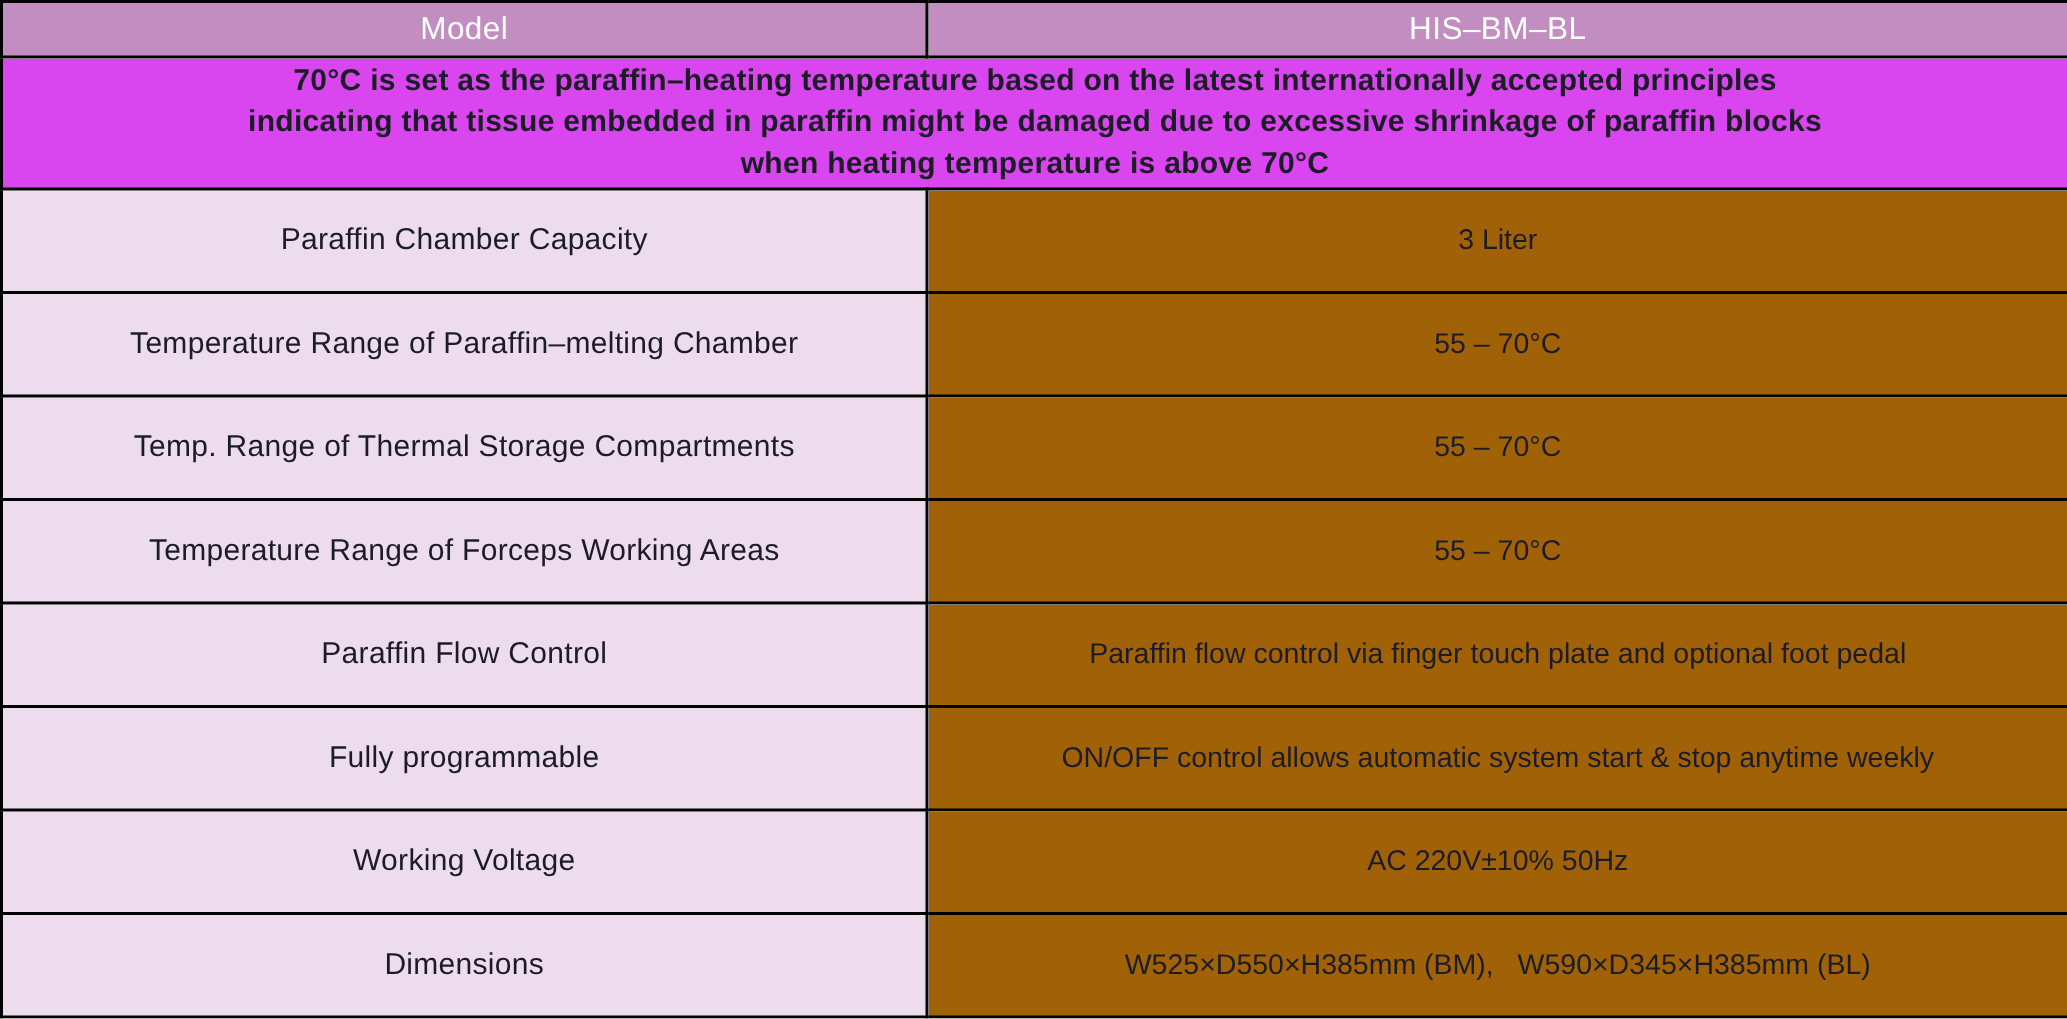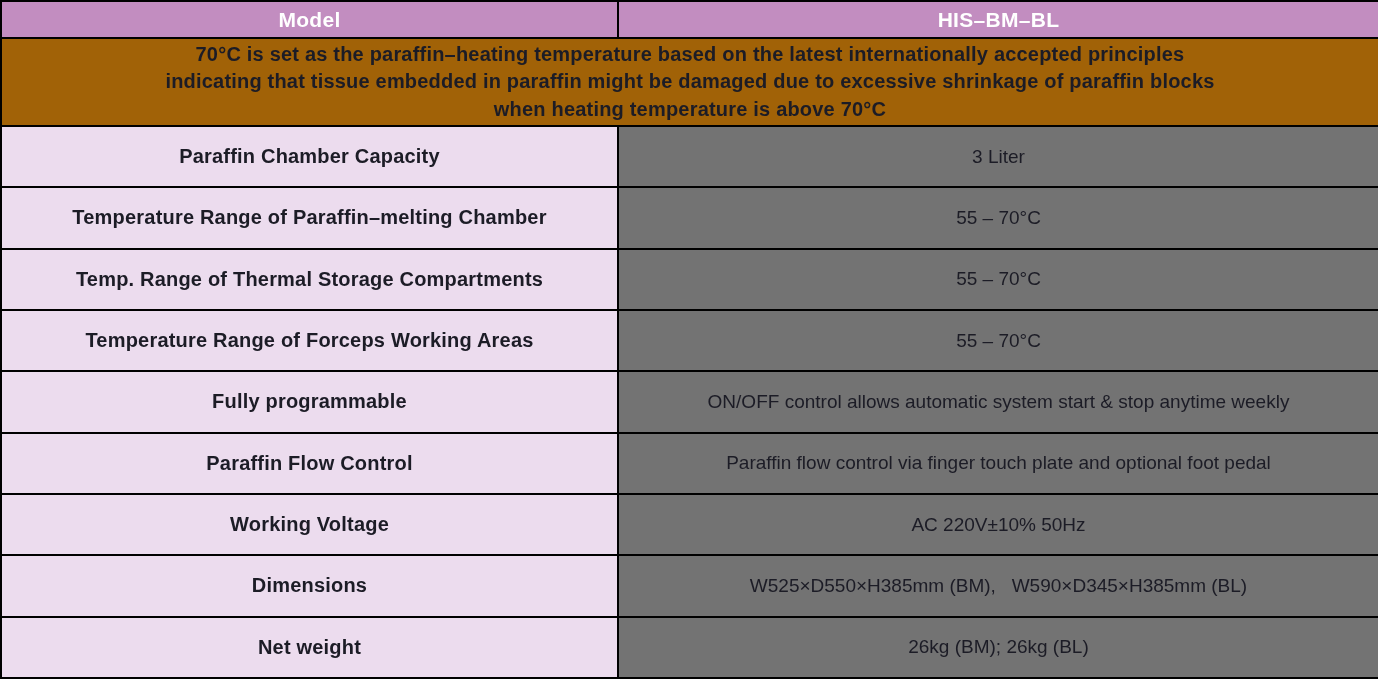--- a/index.html
+++ b/index.html
@@ -28,40 +28,40 @@
     overflow: hidden;
   }
   col.label-col { width: 617px; }
   col.value-col { width: 761px; }
 
   tr.header-row { height: 37px; }
   tr.header-row th {
     background: #c28dc0;
     color: #ffffff;
     font-size: 21px;
-    font-weight: bold;
+    font-weight: normal;
     letter-spacing: 0.3px;
   }
   tr.note-row { height: 88px; }
   tr.note-row td {
-    background: #a16207;
+    background: #d946ef;
     font-size: 20px;
     font-weight: bold;
     line-height: 1.38;
     white-space: pre-line;
     letter-spacing: 0.2px;
   }
   td.spec-label {
     background: #ecdcee;
     font-size: 20px;
-    font-weight: bold;
+    font-weight: normal;
     letter-spacing: 0.2px;
   }
   td.spec-value {
-    background: #737373;
+    background: #a16207;
     font-size: 19px;
     font-weight: normal;
   }
 </style>
 </head>
 <body>
 
 <div class="spec-wrap">
   <table class="spec-table">
     <colgroup>
@@ -88,34 +88,30 @@
       </tr>
       <tr>
         <td class="spec-label">Temp. Range of Thermal Storage Compartments</td>
         <td class="spec-value">55 – 70°C</td>
       </tr>
       <tr>
         <td class="spec-label">Temperature Range of Forceps Working Areas</td>
         <td class="spec-value">55 – 70°C</td>
       </tr>
       <tr>
+        <td class="spec-label">Paraffin Flow Control</td>
+        <td class="spec-value">Paraffin flow control via finger touch plate and optional foot pedal</td>
+      </tr>
+      <tr>
         <td class="spec-label">Fully programmable</td>
         <td class="spec-value">ON/OFF control allows automatic system start &amp; stop anytime weekly</td>
-      </tr>
-      <tr>
-        <td class="spec-label">Paraffin Flow Control</td>
-        <td class="spec-value">Paraffin flow control via finger touch plate and optional foot pedal</td>
       </tr>
       <tr>
         <td class="spec-label">Working Voltage</td>
         <td class="spec-value">AC 220V±10% 50Hz</td>
       </tr>
       <tr>
         <td class="spec-label">Dimensions</td>
         <td class="spec-value">W525×D550×H385mm (BM),&nbsp;&nbsp; W590×D345×H385mm (BL)</td>
       </tr>
-      <tr>
-        <td class="spec-label">Net weight</td>
-        <td class="spec-value">26kg (BM); 26kg (BL)</td>
-      </tr>
     </tbody>
   </table>
 </div>
 
 </body></html>

